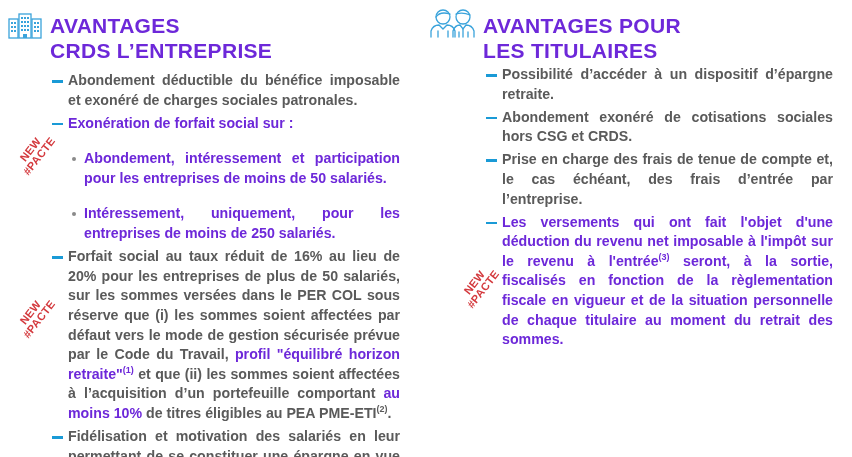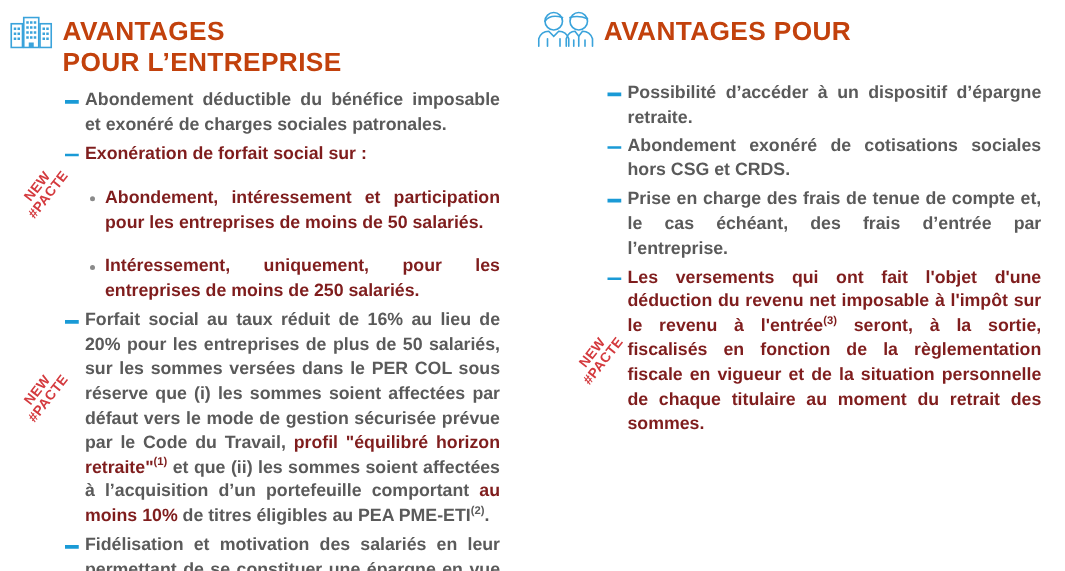--- a/index.html
+++ b/index.html
@@ -2,27 +2,27 @@
 <html><head>
 <meta charset="utf-8">
 <style>
   html, body { margin: 0; padding: 0; background: #ffffff; }
   body { width: 852px; height: 457px; position: relative; overflow: hidden;
          font-family: "Liberation Sans", sans-serif; color: #5a5a5a; }
   .col { position: absolute; top: 0; }
   .col-left { left: 0; width: 420px; }
   .col-right { left: 420px; width: 432px; }
   .heading { position: absolute; font-family: "Liberation Sans", sans-serif; font-weight: bold;
-             color: #c2410c; font-size: 21px; line-height: 25px; letter-spacing: 0.3px; }
+             color: #6d28d9; font-size: 21px; line-height: 25px; letter-spacing: 0.3px; }
   .heading div { white-space: nowrap; }
   .icon { position: absolute; }
   .list { position: absolute; margin: 0; padding: 0; list-style: none; font-size: 14.2px; line-height: 19.6px; }
   .item { position: relative; padding-left: 16px; margin-bottom: 3.5px; text-align: justify; font-weight: bold; }
   .dash { position: absolute; left: 0; top: 9px; width: 11px; height: 2.5px; background: #1a9ad6; }
-  .red { color: #7f1d1d; }
+  .red { color: #6d28d9; }
   .sub { list-style: none; margin: 3px 0 0 0; padding: 0; }
   .sub li { position: relative; padding-left: 16px; margin-bottom: 3px; text-align: justify; margin-top: 16px; }
   .sub .dot { position: absolute; left: 4px; top: 8px; width: 4px; height: 4px; border-radius: 50%; background: #8a8a8a; }
   sup { font-size: 9px; line-height: 0; vertical-align: 6px; }
   .stamp { position: absolute; color: #d43a3e; font-weight: bold; font-size: 11px; line-height: 11px;
            transform: rotate(-52deg); transform-origin: center; text-align: center; letter-spacing: 0.3px; }
   .stamp span { display: block; }
 </style>
 </head>
 <body>
@@ -59,21 +59,21 @@
         <rect x="26" y="13" width="2" height="2"></rect>
           <rect x="29" y="13" width="2" height="2"></rect>
         <rect x="26" y="17" width="2" height="2"></rect>
           <rect x="29" y="17" width="2" height="2"></rect>
         <rect x="15" y="21" width="4" height="4"></rect>
       </g>
     </svg>
   </span>
   <div class="heading" style="left:50px; top:13px;">
     <div>AVANTAGES</div>
-    <div>POUR L’ENTREPRISE</div>
+    <div>CRDS L’ENTREPRISE</div>
   </div>
 
   <div class="stamp" style="left:10px; top:142px; width:50px;">
     <span>NEW</span>
     <span>#PACTE</span>
   </div>
   <div class="stamp" style="left:10px; top:305px; width:50px;">
     <span>NEW</span>
     <span>#PACTE</span>
   </div>
@@ -118,20 +118,21 @@
         <path d="M8 29 v-6 M18 29 v-6"></path>
         <circle cx="33" cy="9" r="7"></circle>
         <path d="M26 6 q7 -2 14 1"></path>
         <path d="M23 29 v-6 q2 -6 7 -6 l3 4 l3 -4 q6 0 8 6 v6"></path>
         <path d="M33 21 v8 M29 29 v-5 M38 29 v-5"></path>
       </g>
     </svg>
   </span>
   <div class="heading" style="left:63px; top:13px;">
     <div>AVANTAGES POUR</div>
+    <div>LES TITULAIRES</div>
   </div>
 
   <div class="stamp" style="left:34px; top:275px; width:50px;">
     <span>NEW</span>
     <span>#PACTE</span>
   </div>
 
   <ul class="list" style="left:66px; top:65px; width:347px;">
     <li class="item">
       <span class="dash"></span>

